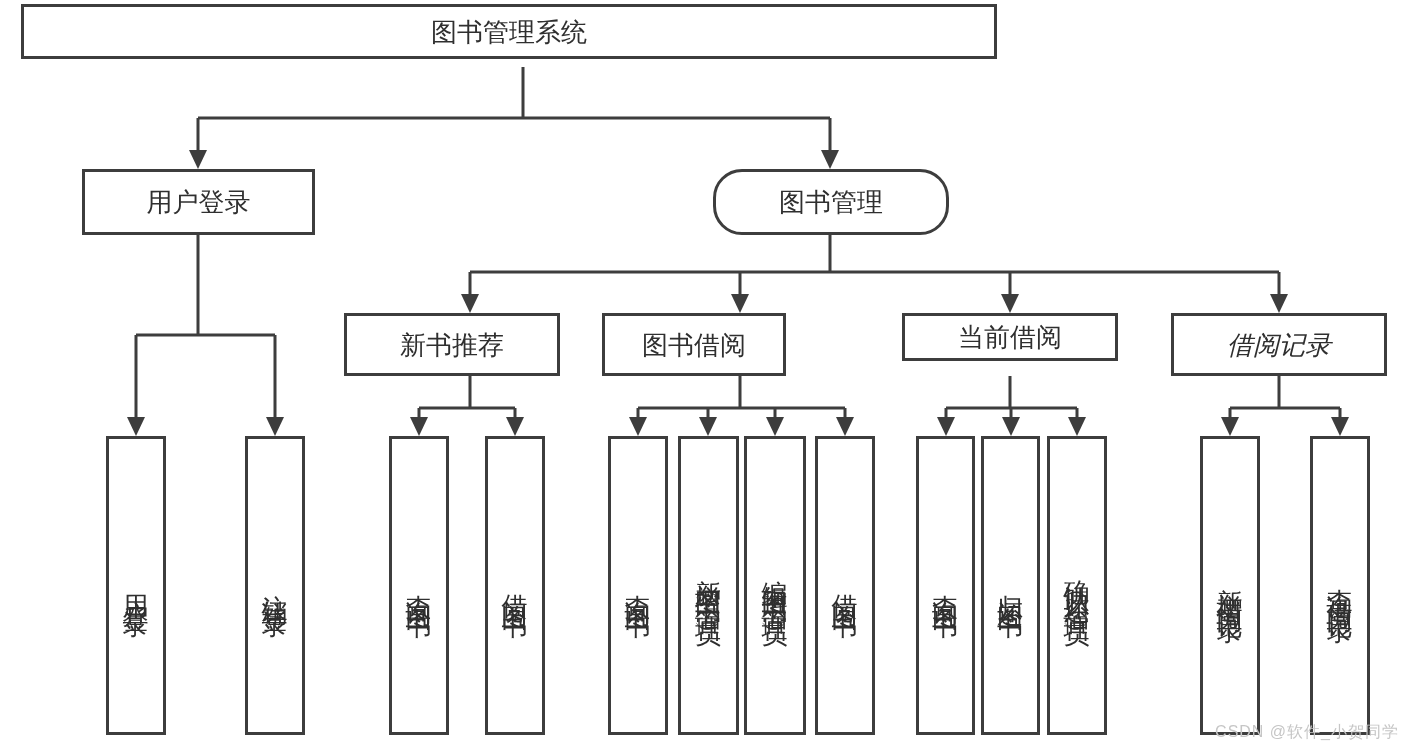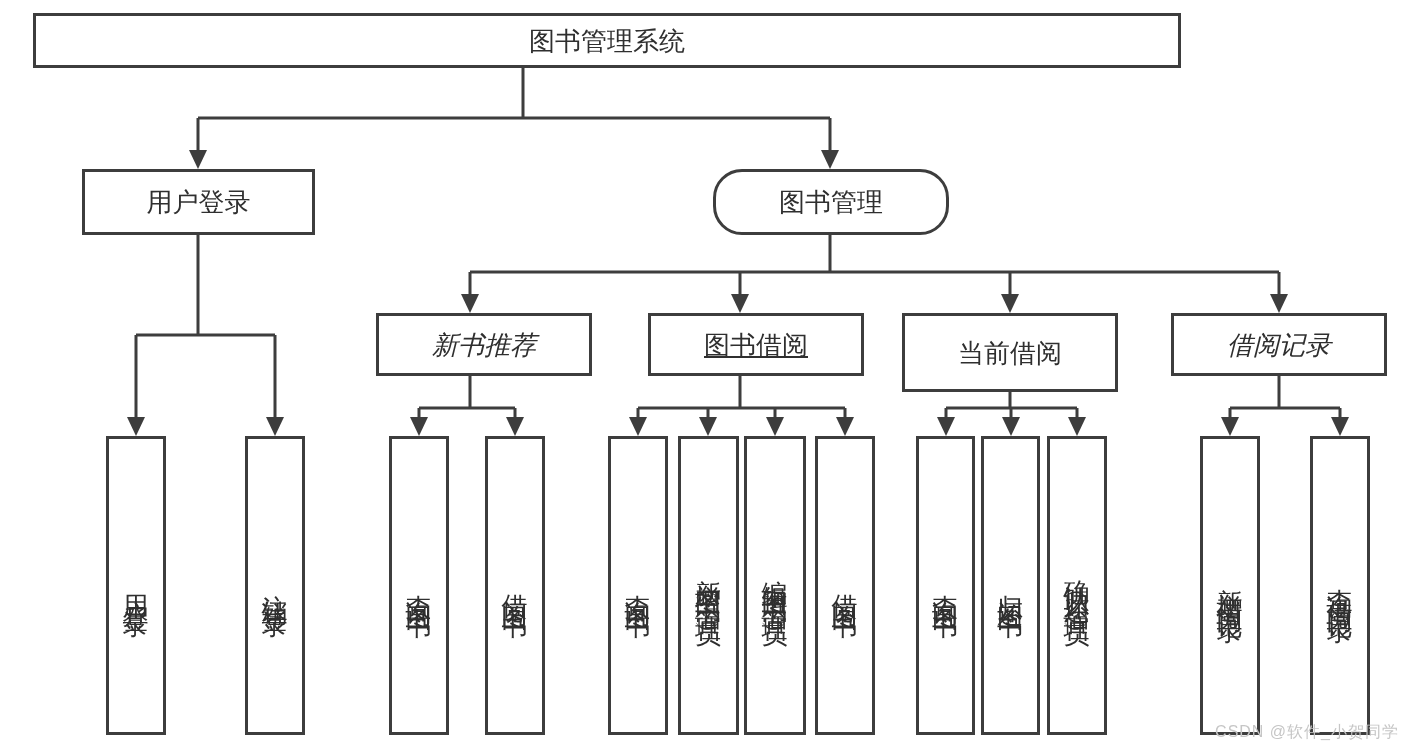--- a/index.html
+++ b/index.html
@@ -95,38 +95,38 @@
       <path d="M1068,417 L1086,417 L1077,436 Z" fill="currentColor" stroke="none"></path>
     </g>
 
     <g stroke="currentColor" stroke-width="3" fill="none">
       <path d="M1279,376 V408 M1230,408 H1340 M1230,408 V417 M1340,408 V417"></path>
       <path d="M1221,417 L1239,417 L1230,436 Z" fill="currentColor" stroke="none"></path>
       <path d="M1331,417 L1349,417 L1340,436 Z" fill="currentColor" stroke="none"></path>
     </g>
   </svg>
 
-  <div class="node" style="left:21px;top:13px;width:1148px;height:55px;margin-left:12px;">
+  <div class="node" style="left:21px;top:4px;width:976px;height:55px;">
     <span>图书管理系统</span>
   </div>
 
   <div class="node" style="left:82px;top:169px;width:233px;height:66px;">
     <span>用户登录</span>
   </div>
   <div class="node" style="left:713px;top:169px;width:236px;height:66px;border-radius:29px;">
     <span>图书管理</span>
   </div>
 
-  <div class="node" style="left:376px;top:313px;width:216px;height:63px;font-style:italic;">
+  <div class="node" style="left:344px;top:313px;width:216px;height:63px;">
     <span>新书推荐</span>
   </div>
-  <div class="node" style="left:648px;top:313px;width:216px;height:63px;text-decoration:underline;">
+  <div class="node" style="left:602px;top:313px;width:184px;height:63px;">
     <span>图书借阅</span>
   </div>
-  <div class="node" style="left:902px;top:313px;width:216px;height:79px;">
+  <div class="node" style="left:902px;top:313px;width:216px;height:48px;">
     <span>当前借阅</span>
   </div>
   <div class="node" style="left:1171px;top:313px;width:216px;height:63px;font-style:italic;">
     <span>借阅记录</span>
   </div>
 
   <div class="node vert" style="left:106px;top:436px;width:60px;height:299px;">
     <span>用户登录</span>
   </div>
   <div class="node vert" style="left:245px;top:436px;width:60px;height:299px;">

